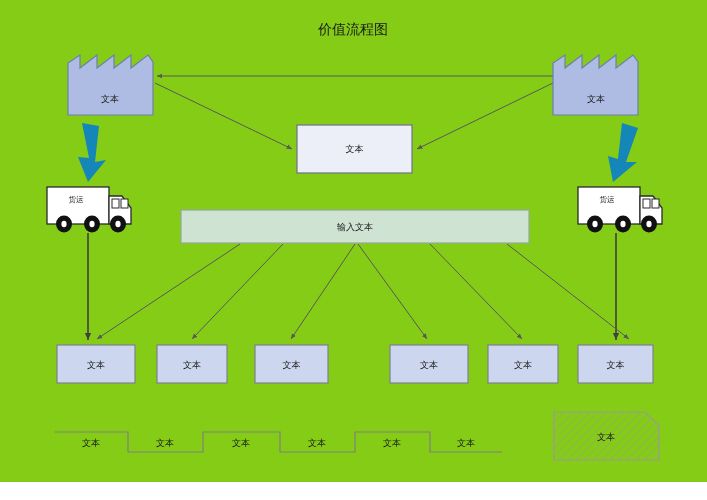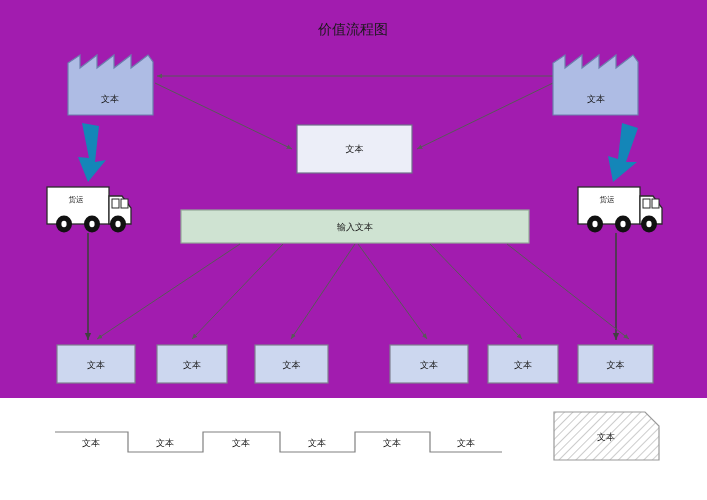--- a/index.html
+++ b/index.html
@@ -9,22 +9,22 @@
   }
   body {
     width: 707px;
     height: 500px;
     overflow: hidden;
     font-family: "DejaVu Sans", "Liberation Sans", sans-serif;
   }
   #canvas {
     position: relative;
     width: 707px;
-    height: 398px;
-    background: #a21caf;
+    height: 482px;
+    background: #84cc16;
     text-align: right;
   }
   svg.diagram {
     position: absolute;
     inset: 0;
     width: 707px;
     height: 500px;
   }
   .node-label {
     font-family: "DejaVu Sans", "Liberation Sans", sans-serif;

